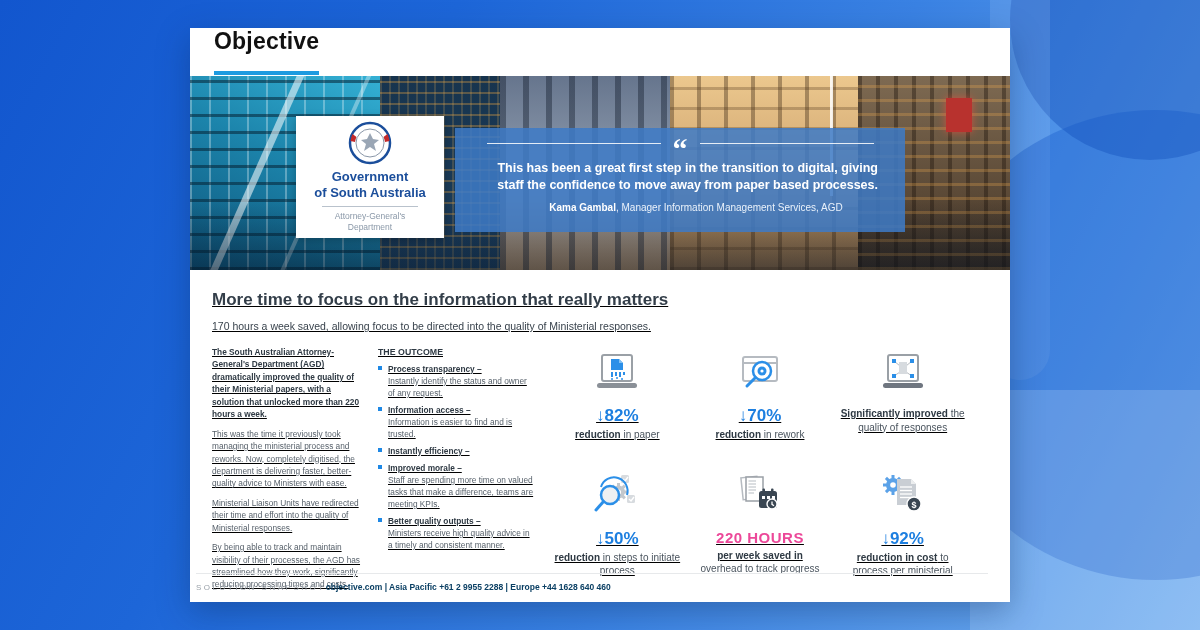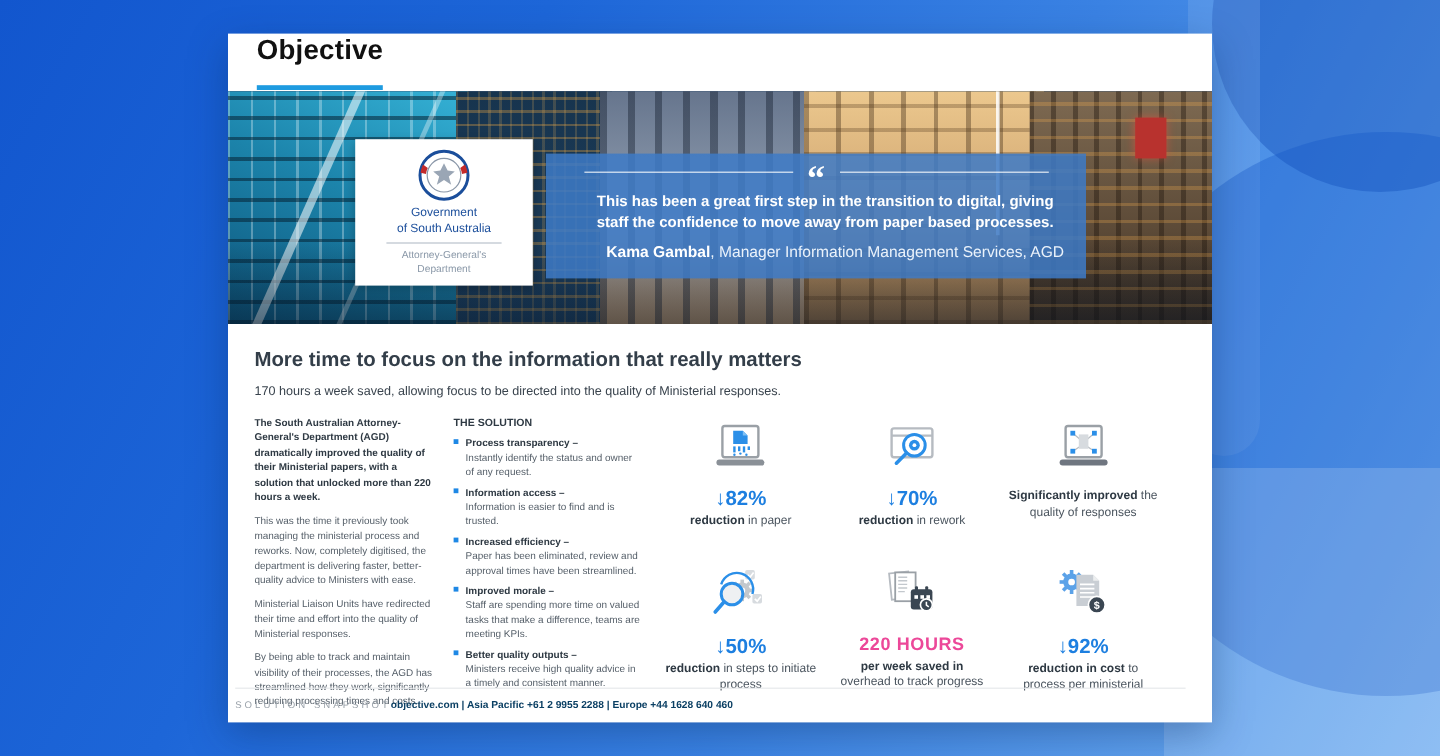--- a/index.html
+++ b/index.html
@@ -50,36 +50,36 @@
       repeating-linear-gradient(90deg,rgba(30,20,12,.40) 0 4px,transparent 4px 18px),
       linear-gradient(180deg,#7e6a52 0%,#5c4a37 60%,#3c2f23 100%);}
   .sign-red{position:absolute;left:756px;top:22px;width:26px;height:34px;background:#b8322e;box-shadow:0 0 8px rgba(255,80,60,.6);}
   .pole{position:absolute;left:640px;top:0;width:3px;height:120px;background:rgba(255,255,255,.85);}
   .hero-shade{position:absolute;left:0;right:0;bottom:0;height:70px;background:linear-gradient(0deg,rgba(4,18,36,.45),transparent);}
 
   
   .gov-box{position:absolute;left:106px;top:40px;width:148px;height:122px;background:#ffffff;box-shadow:0 2px 8px rgba(0,0,0,.25);
     display:flex;flex-direction:column;align-items:center;justify-content:center;text-align:center;}
   .crest{width:44px;height:44px;margin-bottom:4px;}
-  .gov-name{font-size:10px;font-weight:normal;color:#1b4e9b;line-height:1.25;}
+  .gov-name{font-size:13px;font-weight:bold;color:#1b4e9b;line-height:1.25;}
   .gov-rule{width:96px;height:1px;background:#b9c2cc;margin:5px 0 4px 0;}
   .gov-dept{font-size:8.5px;color:#8a98a8;line-height:1.3;}
 
   
   .quote-box{position:absolute;left:265px;top:52px;width:450px;height:104px;background:rgba(62,122,198,.86);
     color:#fff;display:flex;flex-direction:column;align-items:center;padding-top:6px;box-sizing:border-box;}
   .quote-head{display:flex;align-items:center;width:86%;}
   .quote-line{flex:1;height:1px;background:rgba(255,255,255,.85);}
   .quote-mark{font-size:30px;line-height:18px;padding:0 12px;font-weight:bold;font-family:"Liberation Serif","DejaVu Serif",serif;transform:translateY(6px);}
   .quote-text{font-size:12.5px;font-weight:600;text-align:right;line-height:1.38;margin-top:8px;width:88%;}
-  .quote-attrib{font-size:13px;margin-top:7px;color:#eaf2fb;padding-left:32px;}
+  .quote-attrib{font-size:10px;margin-top:7px;color:#eaf2fb;padding-left:32px;}
   .quote-attrib b{color:#ffffff;}
 
   
-  .content{padding:14px 36px 0 22px;}
+  .content{padding:14px 36px 0 22px;text-decoration:underline;}
   .headline{font-size:17px;font-weight:bold;color:#333e49;margin-top:6px;}
   .subheadline{font-size:10.5px;color:#39434d;margin-top:10px;}
   .cols{display:flex;margin-top:14px;}
   .col-intro{width:150px;font-size:8.3px;line-height:1.5;color:#555f69;flex-shrink:0;}
   .intro-bold{font-weight:bold;color:#2e3943;margin-bottom:7px;}
   .col-intro p{margin:0 0 7px 0;}
   .col-outcome{width:158px;margin-left:16px;flex-shrink:0;font-size:8.3px;line-height:1.45;color:#555f69;}
   .outcome-title{font-weight:bold;color:#2e3943;font-size:8.8px;margin-bottom:4px;}
   .outcome-item{display:flex;margin-bottom:5px;}
   .bullet{width:4px;height:4px;background:#1e88e5;margin:3px 6px 0 0;flex-shrink:0;}
@@ -164,32 +164,32 @@
 
     <div class="cols">
       <div class="col-intro">
         <div class="intro-bold">The South Australian Attorney-General's Department (AGD) dramatically improved the quality of their Ministerial papers, with a solution that unlocked more than 220 hours a week.</div>
         <p>This was the time it previously took managing the ministerial process and reworks. Now, completely digitised, the department is delivering faster, better-quality advice to Ministers with ease.</p>
         <p>Ministerial Liaison Units have redirected their time and effort into the quality of Ministerial responses.</p>
         <p>By being able to track and maintain visibility of their processes, the AGD has streamlined how they work, significantly reducing processing times and costs.</p>
       </div>
 
       <div class="col-outcome">
-        <div class="outcome-title">THE SOLUTION</div>
+        <div class="outcome-title">THE OUTCOME</div>
         <div class="outcome-item">
           <span class="bullet"></span>
           <span><span class="outcome-lead">Process transparency –</span><br><span>Instantly identify the status and owner of any request.</span></span>
         </div>
         <div class="outcome-item">
           <span class="bullet"></span>
           <span><span class="outcome-lead">Information access –</span><br><span>Information is easier to find and is trusted.</span></span>
         </div>
         <div class="outcome-item">
           <span class="bullet"></span>
-          <span><span class="outcome-lead">Increased efficiency –</span><br><span>Paper has been eliminated, review and approval times have been streamlined.</span></span>
+          <span><span class="outcome-lead">Instantly efficiency –</span><br></span>
         </div>
         <div class="outcome-item">
           <span class="bullet"></span>
           <span><span class="outcome-lead">Improved morale –</span><br><span>Staff are spending more time on valued tasks that make a difference, teams are meeting KPIs.</span></span>
         </div>
         <div class="outcome-item">
           <span class="bullet"></span>
           <span><span class="outcome-lead">Better quality outputs –</span><br><span>Ministers receive high quality advice in a timely and consistent manner.</span></span>
         </div>
       </div>

